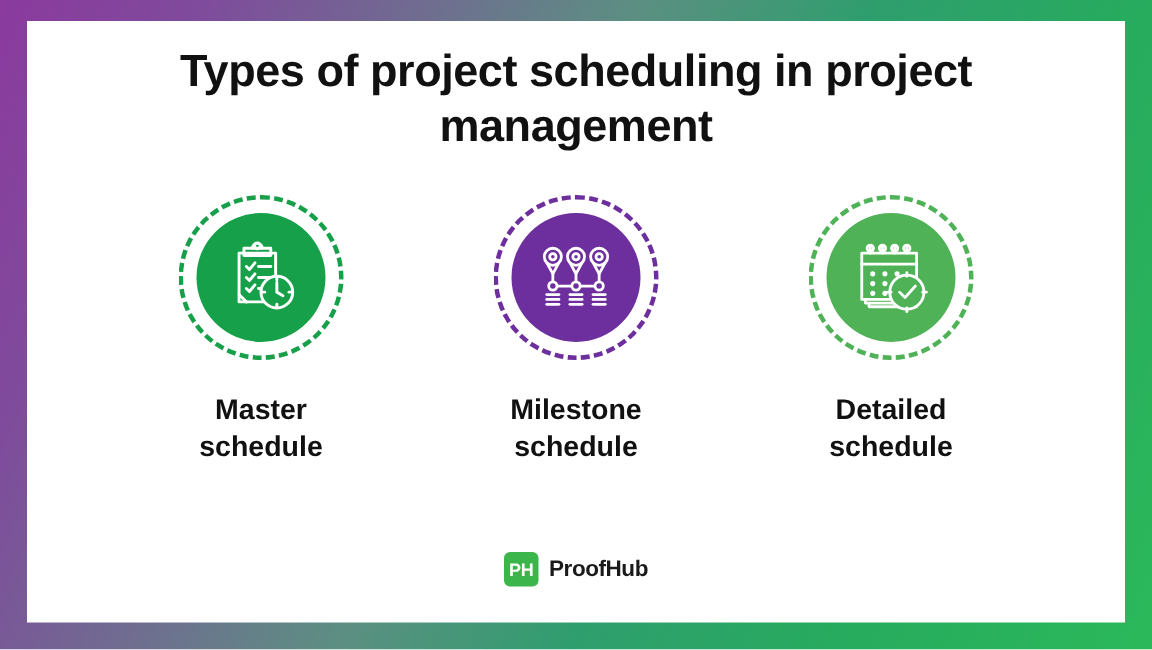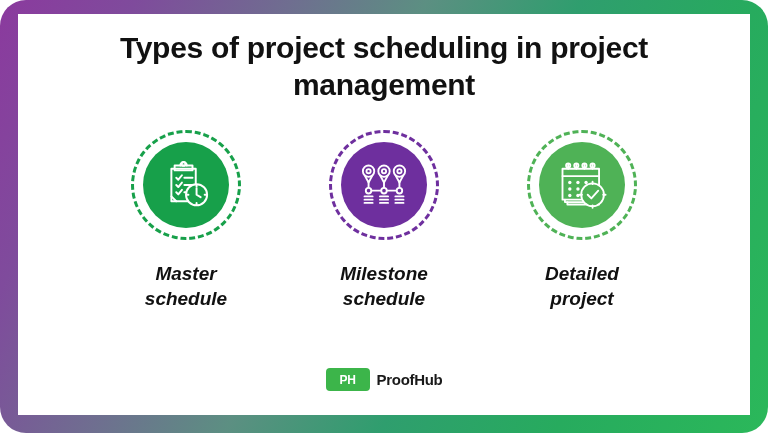--- a/index.html
+++ b/index.html
@@ -16,21 +16,20 @@
     width: 768px;
     height: 433px;
     background: linear-gradient(115deg,
                 #8b3a9e 0%,
                 #7f4b9c 14%,
                 #6f6e90 30%,
                 #5c8f82 44%,
                 #2f9e6e 60%,
                 #27ab5e 78%,
                 #2bb85a 100%);
-    border-radius: 26px;
   }
 
   .canvas {
     position: absolute;
     left: 18px;
     top: 14px;
     right: 18px;
     bottom: 18px;
     background: #ffffff;
   }
@@ -52,22 +51,21 @@
 
   
   .cards {
     position: absolute;
     left: 0;
     right: 0;
     top: 116px;
     display: flex;
     justify-content: center;
     align-items: flex-end;
-    gap: 48px;
-    font-style: italic;
+    gap: 60px;
   }
 
   .card {
     width: 150px;
     display: flex;
     flex-direction: column;
     align-items: center;
   }
 
   .ring {
@@ -127,21 +125,21 @@
     align-items: center;
   }
 
   .logo-row {
     display: flex;
     align-items: center;
     gap: 7px;
   }
 
   .logo-badge {
-    width: 44px;
+    width: 23px;
     height: 23px;
     border-radius: 4px;
     background: #3cb54a;
     color: #ffffff;
     font-size: 12px;
     font-weight: bold;
     display: flex;
     align-items: center;
     justify-content: center;
     letter-spacing: -0.2px;
@@ -281,21 +279,21 @@
               <circle cx="45" cy="44" r="14" fill="#4fb256"></circle>
               <line x1="45" y1="28" x2="45" y2="31"></line>
               <line x1="45" y1="57" x2="45" y2="60"></line>
               <line x1="29" y1="44" x2="32" y2="44"></line>
               <line x1="58" y1="44" x2="61" y2="44"></line>
               <polyline points="39,44 43.5,48.5 52,39"></polyline>
             </svg>
           </div>
         </div>
         <div class="card-label">Detailed
-project</div>
+schedule</div>
       </div>
 
     </div>
 
     <div class="footer">
       <div class="logo-row">
         <div class="logo-badge">PH</div>
         <div class="logo-text">ProofHub</div>
       </div>
     </div>

